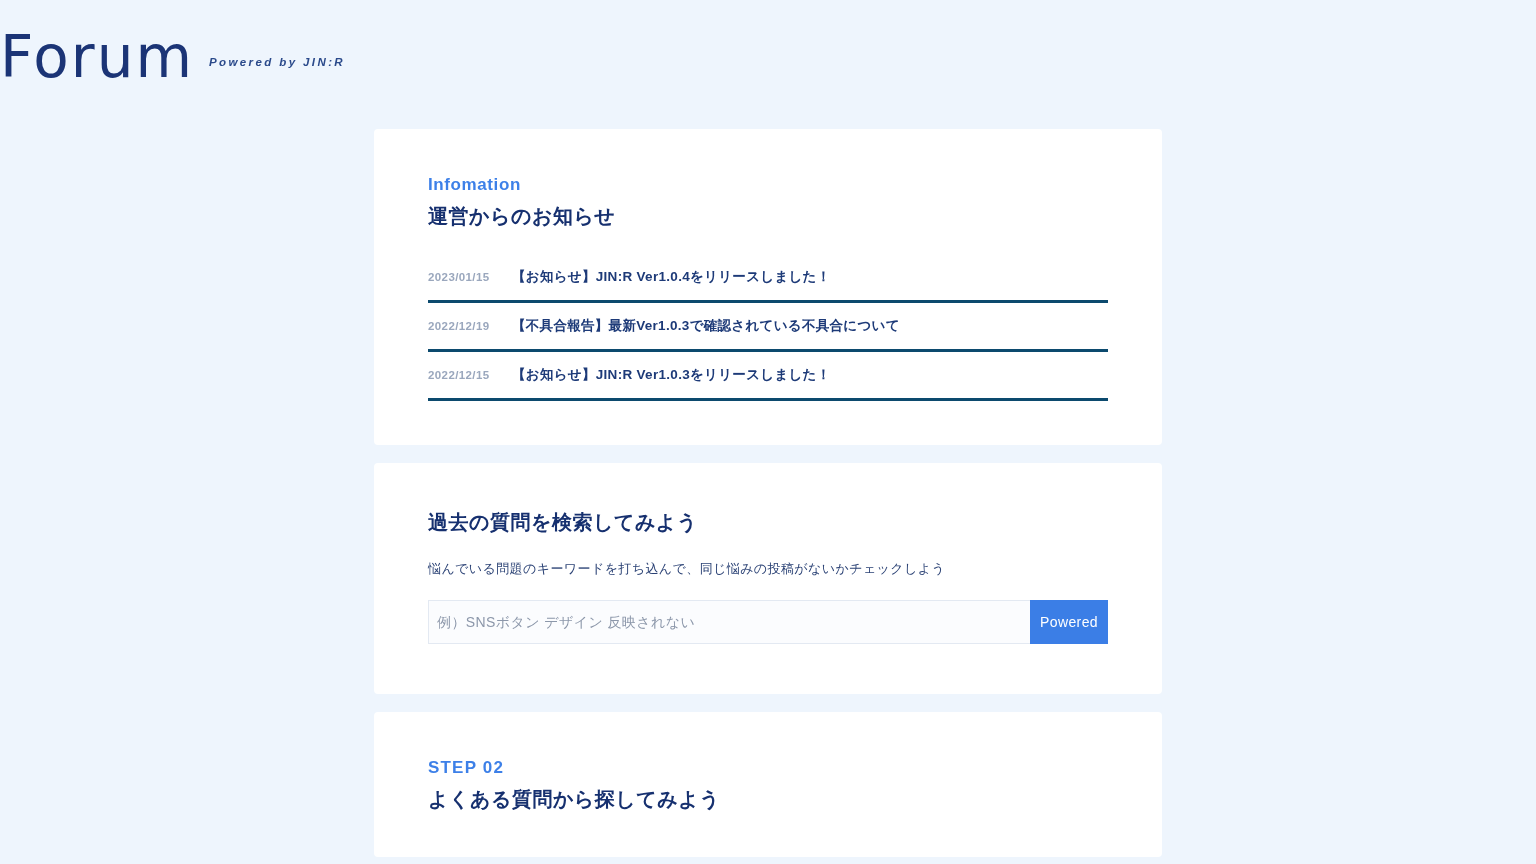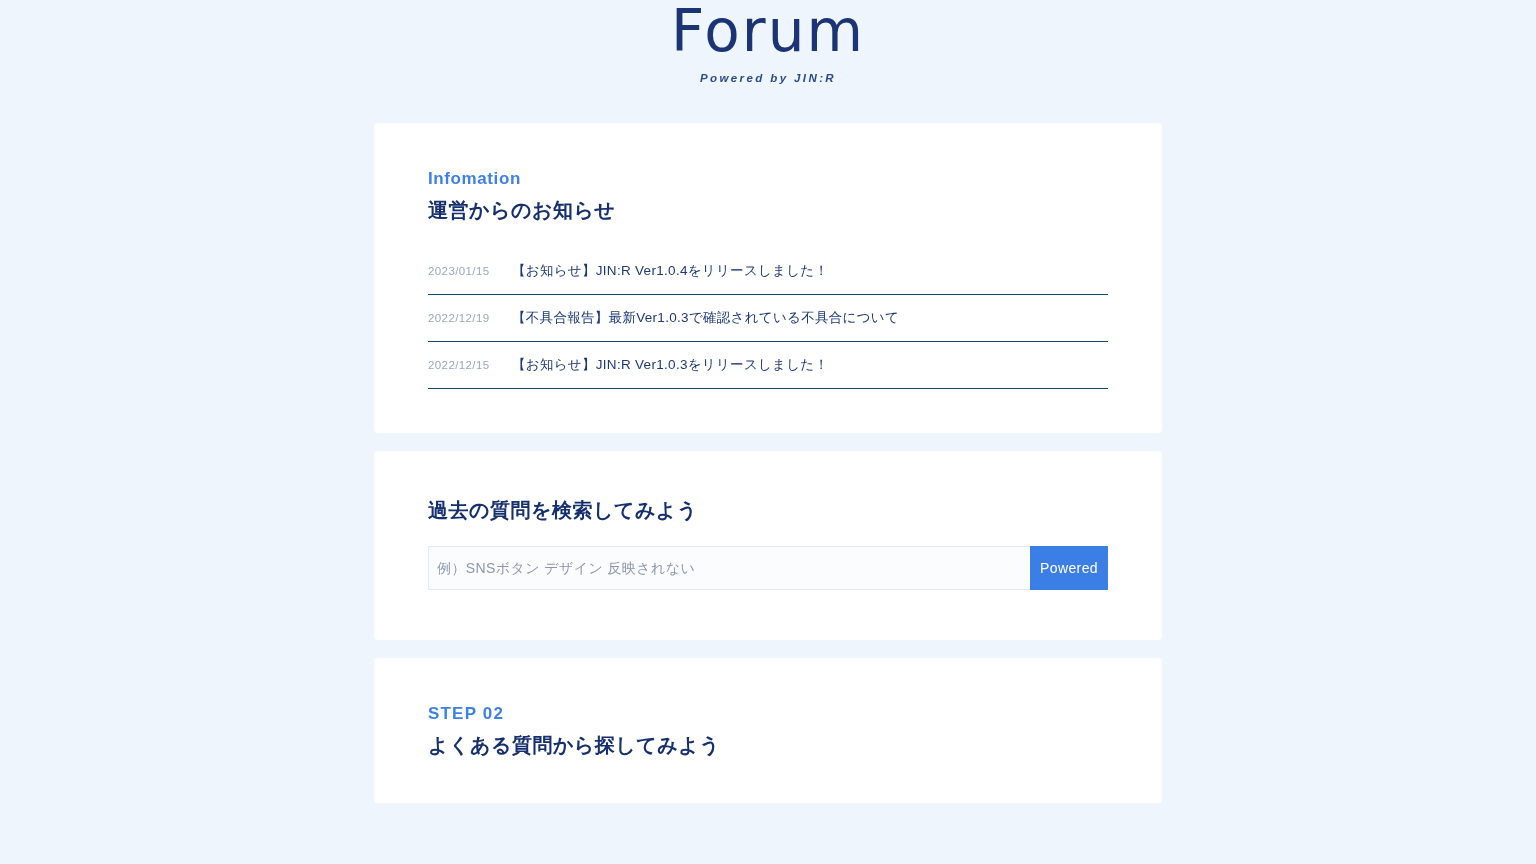--- a/index.html
+++ b/index.html
@@ -17,23 +17,25 @@
     min-height: 864px;
     background: #eef5fd;
     display: flex;
     flex-direction: column;
     align-items: center;
   }
 
   
   .site-header {
     width: 100%;
+    padding-top: 26px;
     display: flex;
-    flex-direction: column;
+    flex-direction: row;
     align-items: center;
+    gap: 15px;
   }
   .logo-word {
     font-family: "DejaVu Sans", sans-serif;
     font-size: 58px;
     letter-spacing: 2px;
     color: #1b3476;
     font-weight: 400;
     line-height: 1.1;
   }
   .logo-sub {
@@ -73,22 +75,23 @@
 
   
   .news-list {
     margin-top: 26px;
   }
   .news-row {
     display: flex;
     align-items: center;
     gap: 22px;
     padding: 14px 0;
-    border-bottom: 1px solid #0c4a6e;
+    border-bottom: 3px solid #0c4a6e;
     cursor: pointer;
+    font-weight: bold;
   }
   .news-row:first-child { padding-top: 12px; }
   .news-date {
     font-size: 11.5px;
     color: #9aa7bd;
     letter-spacing: 0.4px;
     min-width: 62px;
     white-space: nowrap;
   }
   .news-title {
@@ -159,20 +162,21 @@
       </div>
       <div class="news-row">
         <span class="news-date">2022/12/15</span>
         <span class="news-title">【お知らせ】JIN:R Ver1.0.3をリリースしました！</span>
       </div>
     </div>
   </div>
 
   <div class="card" style="padding-bottom:50px;">
     <div class="card-title">過去の質問を検索してみよう</div>
+    <div class="lead-text">悩んでいる問題のキーワードを打ち込んで、同じ悩みの投稿がないかチェックしよう</div>
 
     <div class="search-row">
       <input class="search-input" type="text" placeholder="例）SNSボタン デザイン 反映されない" style="">
       <button class="search-button">Powered</button>
     </div>
   </div>
 
   <div class="card">
     <div class="eyebrow step">STEP 02</div>
     <div class="card-title">よくある質問から探してみよう</div>

